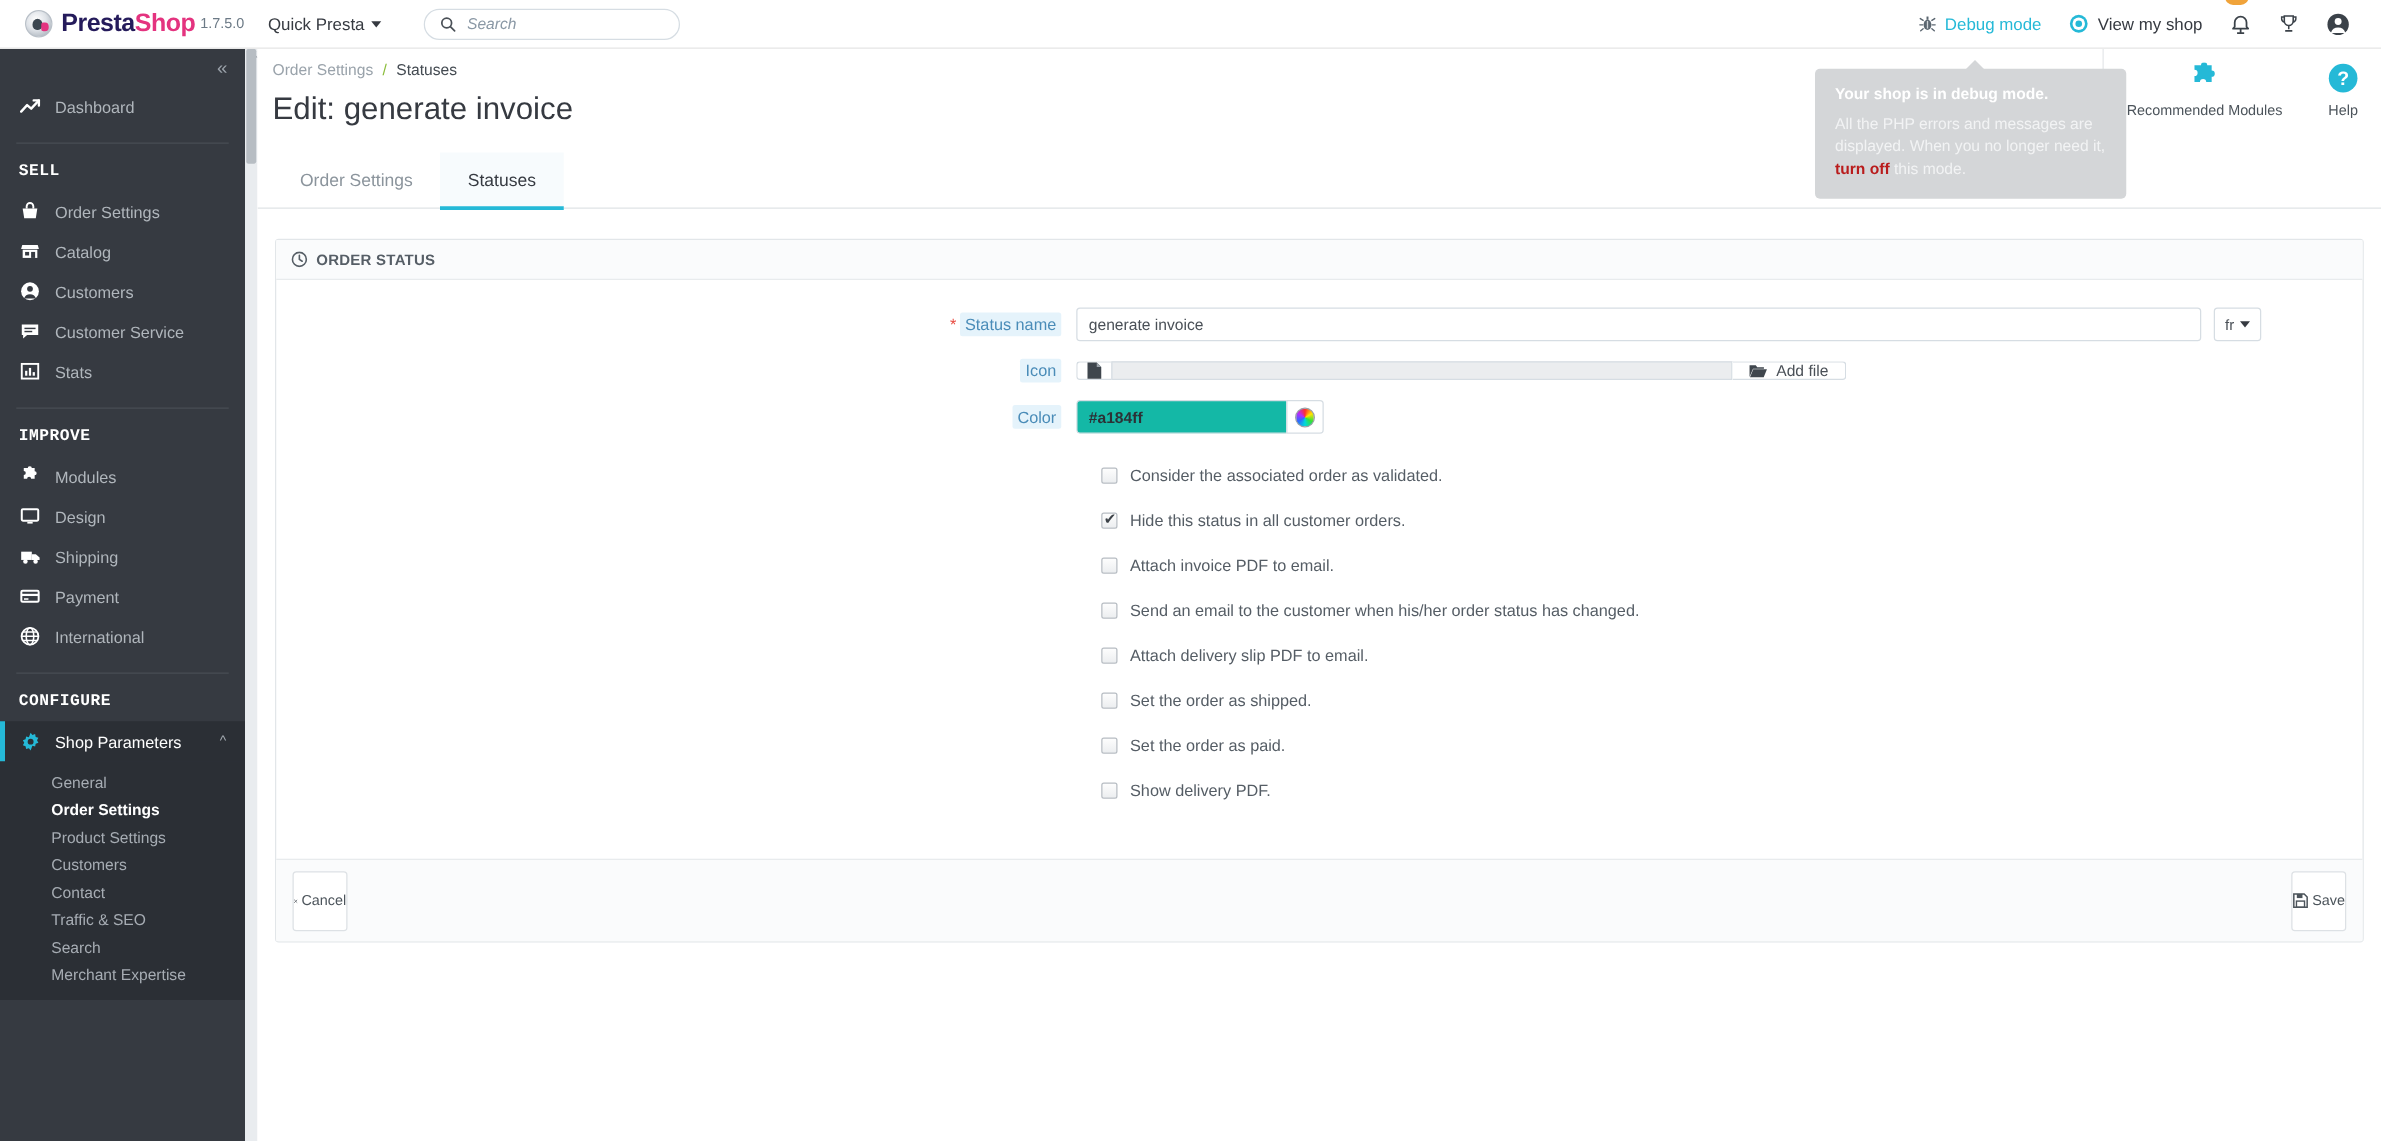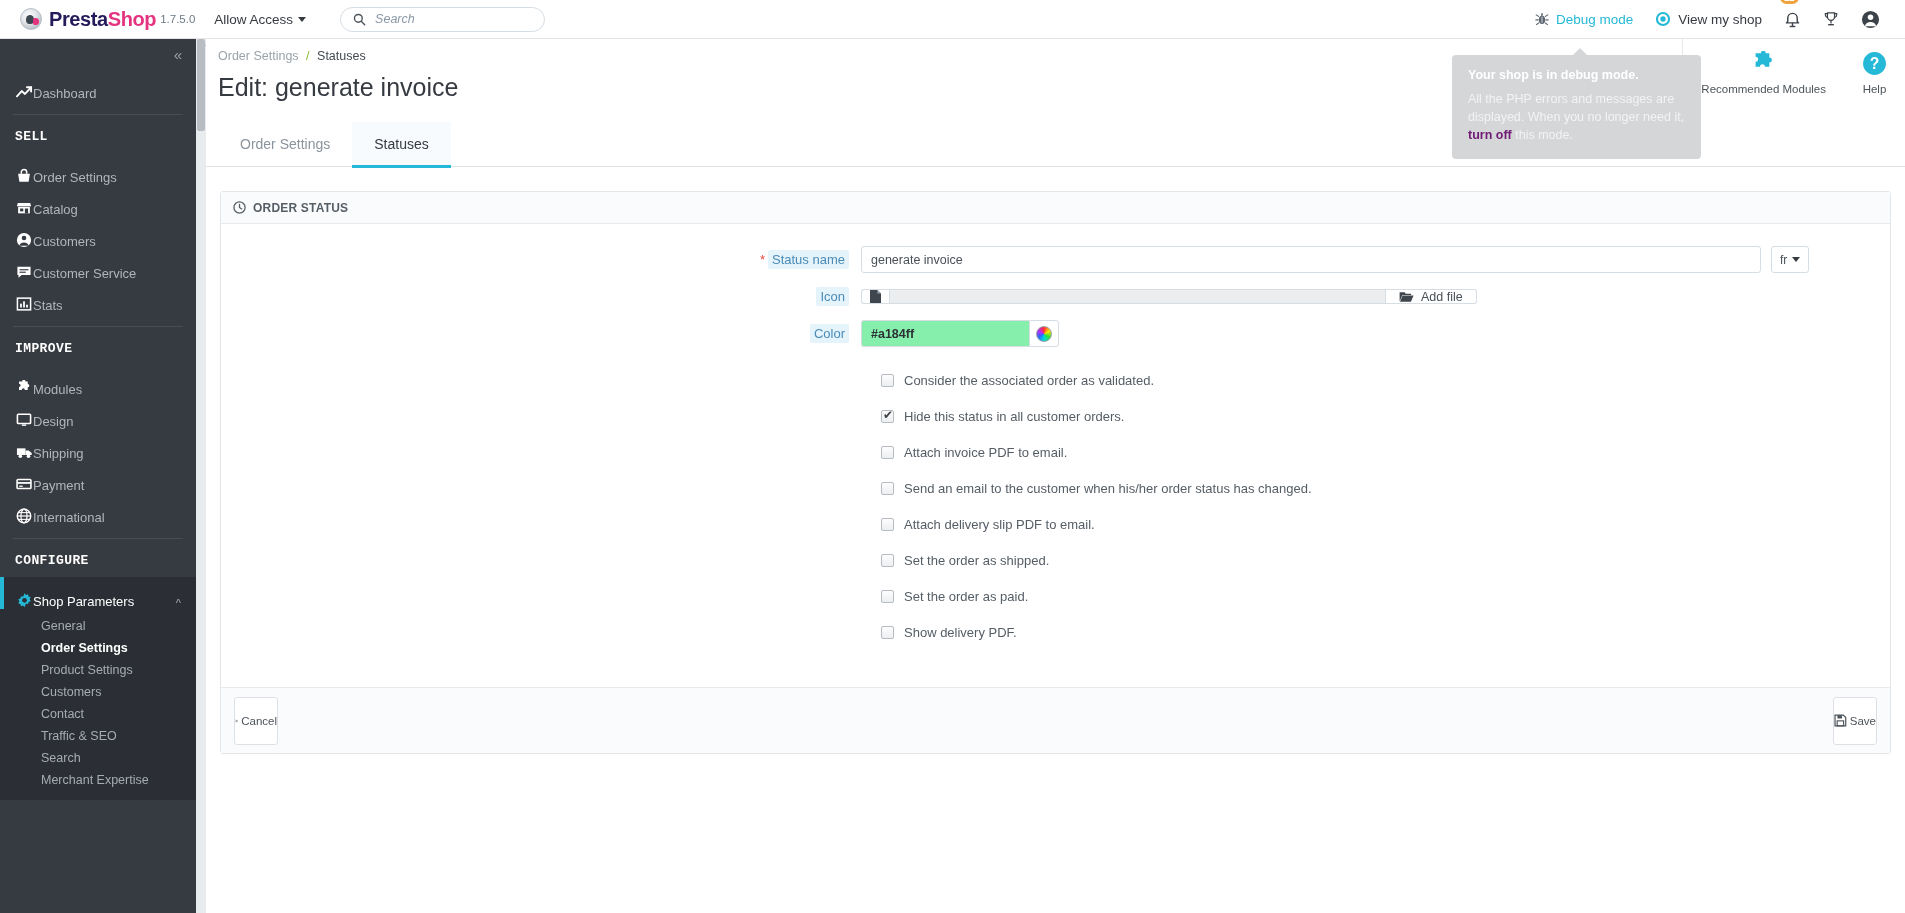--- a/index.html
+++ b/index.html
@@ -76,22 +76,22 @@
 
   
   .sidebar {
     position: absolute; top: 39px; left: 0; width: 196px; height: 874px;
     background: #363a41; color: #b9bec4; overflow: hidden;
   }
   .collapse-row { height: 30px; display: flex; justify-content: flex-end;
     align-items: center; padding-right: 16px; }
   .collapse-ic { color: #9aa1a9; font-size: 15px; cursor: pointer; letter-spacing:-2px;}
   .nav-item {
-    display: flex; align-items: flex-end; height: 32px; padding-left: 15px;
-    font-size: 13px; color: #b0b6bc; cursor: pointer;
+    display: flex; align-items: center; height: 32px; padding-left: 15px;
+    gap: 11px; font-size: 13px; color: #b0b6bc; cursor: pointer;
     position: relative;
   }
   .nav-item .ic { width: 18px; height: 18px; display:flex; align-items:center;
     justify-content:center; color:#ffffff; flex:none;}
   .nav-item .ic svg { display:block; }
   .nav-item.active {
     background: #2b2f35; color: #ffffff;
   }
   .nav-item.active::before {
     content:""; position:absolute; left:0; top:0; width:4px; height:100%;
@@ -268,36 +268,36 @@
     background: #d4d6d8; color: #ffffff; border-radius: 4px;
     padding: 13px 16px 15px 16px; z-index: 45;
   }
   .tooltip::before {
     content:""; position:absolute; top:-7px; left: 120px;
     border-left: 8px solid transparent; border-right: 8px solid transparent;
     border-bottom: 8px solid #d4d6d8;
   }
   .tt-title { font-size: 12.5px; font-weight: bold; margin-bottom: 8px; }
   .tt-body { font-size: 12.5px; line-height: 1.45; color: #f2f3f4; }
-  .tt-body b { color:#701a75; }
+  .tt-body b { color:#b91c1c; }
 </style>
 </head>
 <body>
 
 <div class="header">
   <div class="brand">
     <span class="ps-logo-mark"></span>
     <span class="ps-word">
       <span class="a">Presta</span><span class="b">Shop</span>
     </span>
     <span class="ps-ver">1.7.5.0</span>
   </div>
 
   <div class="quick-access">
-    <span>Allow Access</span>
+    <span>Quick Presta</span>
     <span class="caret-d"></span>
   </div>
 
   <div class="searchbox">
     <svg width="13" height="13" viewBox="0 0 16 16">
       <circle cx="6.6" cy="6.6" r="4.8" fill="none" stroke="#4a5057" stroke-width="1.7"></circle>
       <line x1="10.2" y1="10.2" x2="14.4" y2="14.4" stroke="#4a5057" stroke-width="1.7" stroke-linecap="round"></line>
     </svg>
     <input type="text" placeholder="Search" style="">
   </div>
@@ -565,21 +565,21 @@
             <span>Add file</span>
           </div>
         </div>
       </div>
 
       <div class="form-row">
         <div class="form-label">
           <span class="lbl-hl">Color</span>
         </div>
         <div class="color-group">
-          <input class="color-input" type="text" id="color-input" value="#a184ff" style="background: #86efac;">
+          <input class="color-input" type="text" id="color-input" value="#a184ff" style="background: #14b8a6;">
           <div class="color-pick-btn">
             <span class="wheel"></span>
           </div>
         </div>
       </div>
 
       <div class="checks">
         <div class="check-row">
           <span class="cbox"></span>
           <span>Consider the associated order as validated.</span>

